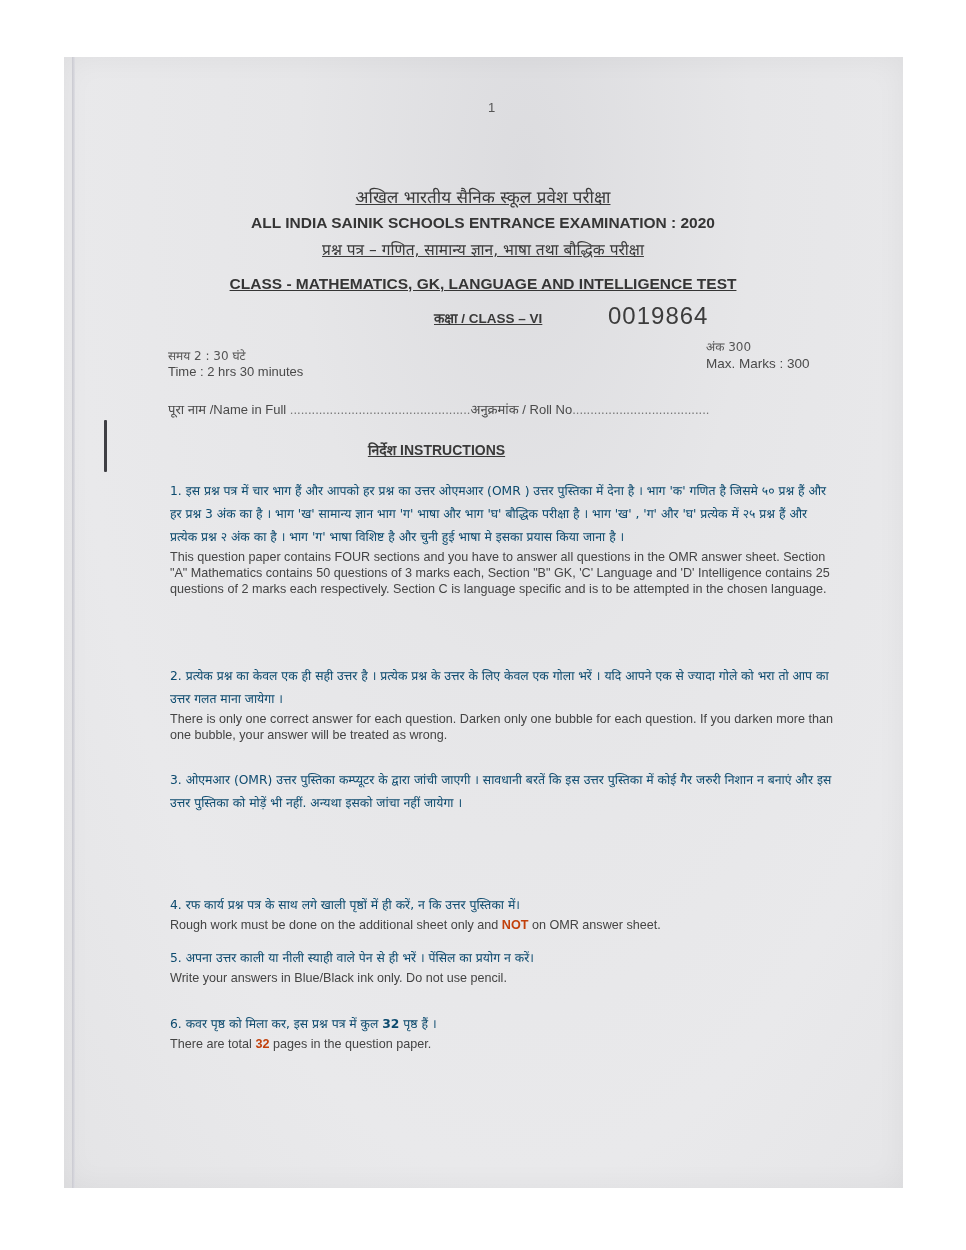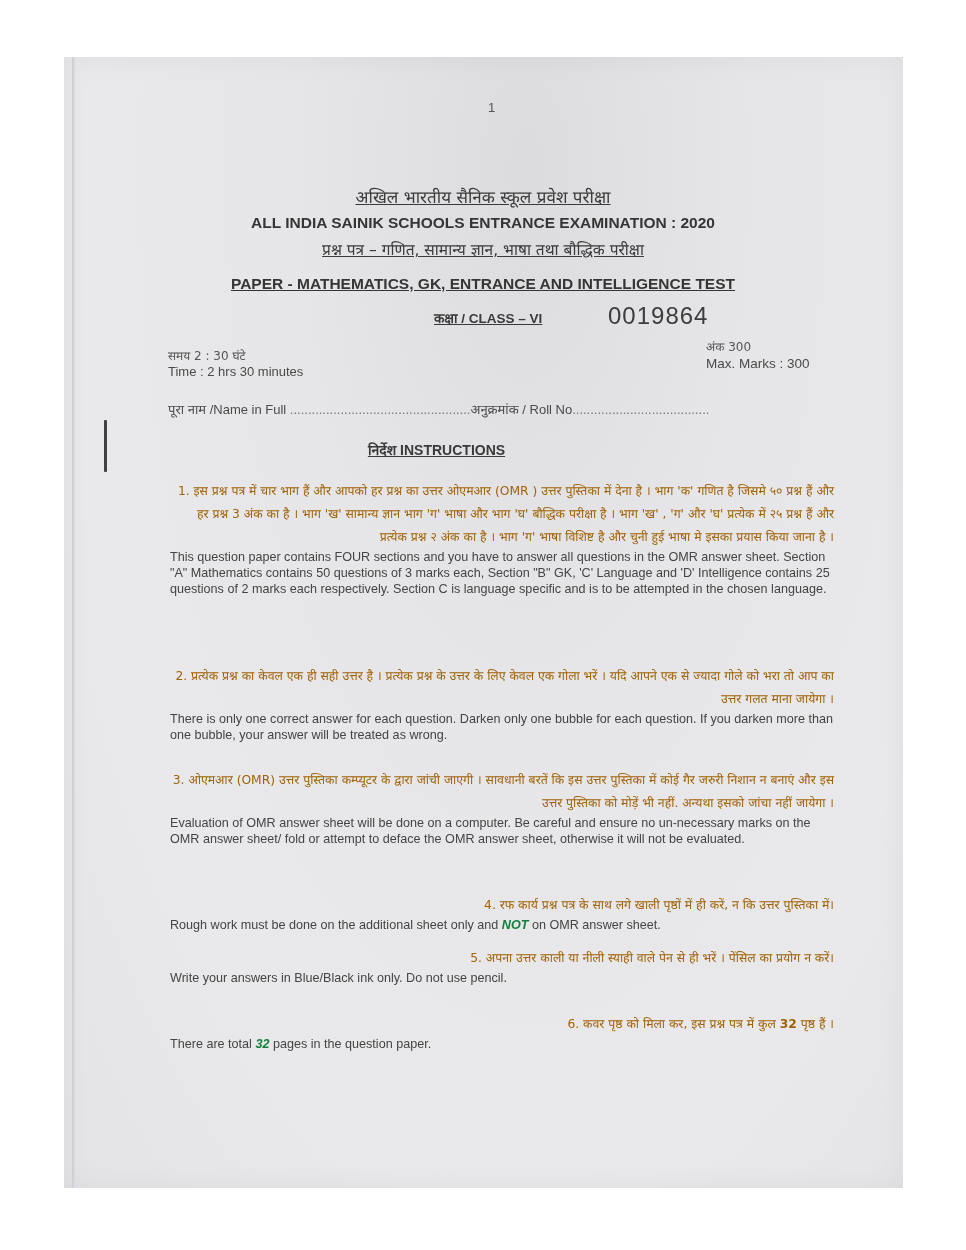--- a/index.html
+++ b/index.html
@@ -28,37 +28,37 @@
   .class-label { left:434px; top:309px; font-size:13.5px; font-weight:bold; text-decoration:underline; color:#3a3a3a; }
   .serial { left:608px; top:302px; font-size:24px; letter-spacing:1px; color:#3c3c3c; }
   .time-hi { left:168px; top:347px; font-size:12px; color:#555; font-family:"DejaVu Sans", sans-serif; }
   .time-en { left:168px; top:364px; font-size:13px; color:#4a4a4a; }
   .marks-hi { left:706px; top:338px; font-size:12px; color:#555; font-family:"DejaVu Sans", sans-serif; }
   .marks-en { left:706px; top:356px; font-size:13.5px; color:#4a4a4a; }
   .name-row { left:168px; top:400px; font-size:13px; color:#4a4a4a; }
   .name-row .dots { color:#777; letter-spacing:0; }
   .instr-title { left:0; width:873px; text-align:center; top:440px; font-size:14px; font-weight:bold; text-decoration:underline; color:#3a3a3a; }
   .block { position:absolute; left:170px; width:664px; }
-  .hi { font-family:"DejaVu Sans", sans-serif; font-size:12.3px; line-height:23px; color:#a16207;text-align:right; }
+  .hi { font-family:"DejaVu Sans", sans-serif; font-size:12.3px; line-height:23px; color:#0c4a6e; }
   .en { font-size:12.6px; line-height:16px; color:#444; }
-  .en b { color:#15803d;font-style:italic; }
+  .en b { color:#c2410c; }
 </style>
 </head>
 <body>
 
 <div class="page">
   <div class="page-edge"></div>
 </div>
 <div class="margin-mark"></div>
 
 <div class="abs page-num">1</div>
 <div class="abs title-hi">अखिल भारतीय सैनिक स्कूल प्रवेश परीक्षा</div>
 <div class="abs title-en">ALL INDIA SAINIK SCHOOLS ENTRANCE EXAMINATION : 2020</div>
 <div class="abs paper-hi">प्रश्न पत्र – गणित, सामान्य ज्ञान, भाषा तथा बौद्धिक परीक्षा</div>
-<div class="abs paper-en">PAPER  - MATHEMATICS, GK, ENTRANCE AND INTELLIGENCE TEST</div>
+<div class="abs paper-en">CLASS  - MATHEMATICS, GK, LANGUAGE AND INTELLIGENCE TEST</div>
 
 <div class="abs class-label">कक्षा / CLASS – VI</div>
 <div class="abs serial">0019864</div>
 
 <div class="abs time-hi">समय  2 : 30 घंटे</div>
 <div class="abs time-en">Time : 2 hrs 30 minutes</div>
 <div class="abs marks-hi">अंक 300</div>
 <div class="abs marks-en">Max. Marks : 300</div>
 
 <div class="abs name-row">
@@ -73,21 +73,20 @@
   <div class="en">This question paper contains FOUR sections and you have to answer all questions in the OMR answer sheet. Section "A" Mathematics contains 50 questions of 3 marks each, Section "B" GK, 'C' Language and 'D' Intelligence contains 25 questions of 2 marks each respectively. Section C is language specific  and is to be attempted in the chosen language.</div>
 </div>
 
 <div class="block" style="top:665px;">
   <div class="hi">2. प्रत्येक प्रश्न का केवल एक ही सही उत्तर है  ।  प्रत्येक प्रश्न के उत्तर के लिए केवल एक गोला भरें । यदि आपने एक से ज्यादा गोले को भरा तो आप का उत्तर गलत माना जायेगा ।</div>
   <div class="en">There is only one correct answer for each question. Darken only one bubble for each question. If you darken more than one bubble, your answer will be treated as wrong.</div>
 </div>
 
 <div class="block" style="top:769px;">
   <div class="hi">3. ओएमआर (OMR) उत्तर पुस्तिका कम्प्यूटर के द्वारा जांची जाएगी  । सावधानी बरतें कि इस उत्तर पुस्तिका में कोई गैर जरुरी निशान न बनाएं और इस उत्तर पुस्तिका को मोड़ें भी नहीं. अन्यथा इसको जांचा नहीं जायेगा  ।</div>
-  <div class="en">Evaluation of OMR answer sheet will be done on a computer. Be careful and ensure no un-necessary marks on the OMR answer sheet/ fold or attempt to deface the OMR answer sheet, otherwise it will not be evaluated.</div>
 </div>
 
 <div class="block" style="top:894px;">
   <div class="hi">4. रफ कार्य प्रश्न पत्र के साथ लगे खाली पृष्ठों में ही करें, न कि उत्तर पुस्तिका में।</div>
   <div class="en"><span>Rough work must be done on the additional sheet only and </span><b>NOT</b><span> on OMR answer sheet.</span></div>
 </div>
 
 <div class="block" style="top:947px;">
   <div class="hi">5. अपना उत्तर काली या नीली स्याही वाले पेन से ही भरें । पेंसिल का प्रयोग न करें।</div>
   <div class="en">Write your answers in Blue/Black ink only. Do not use pencil.</div>

